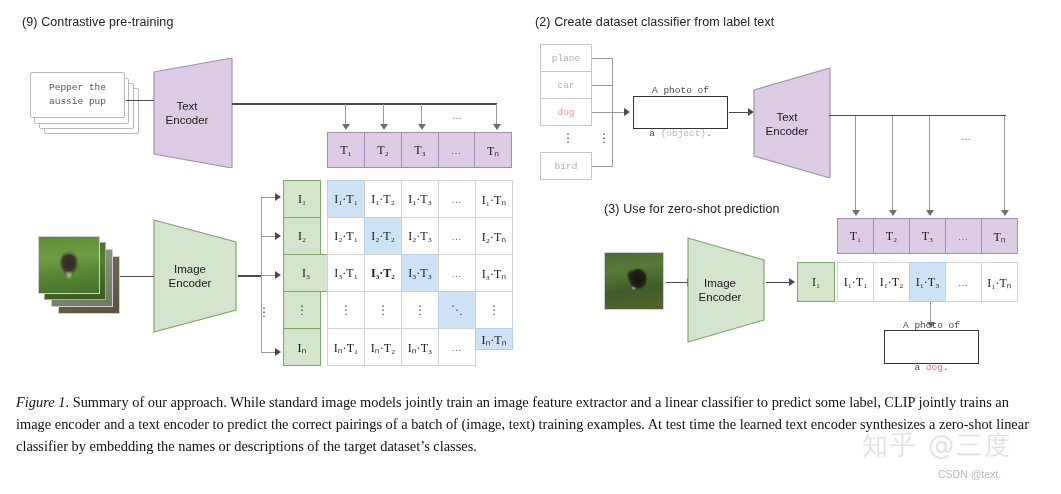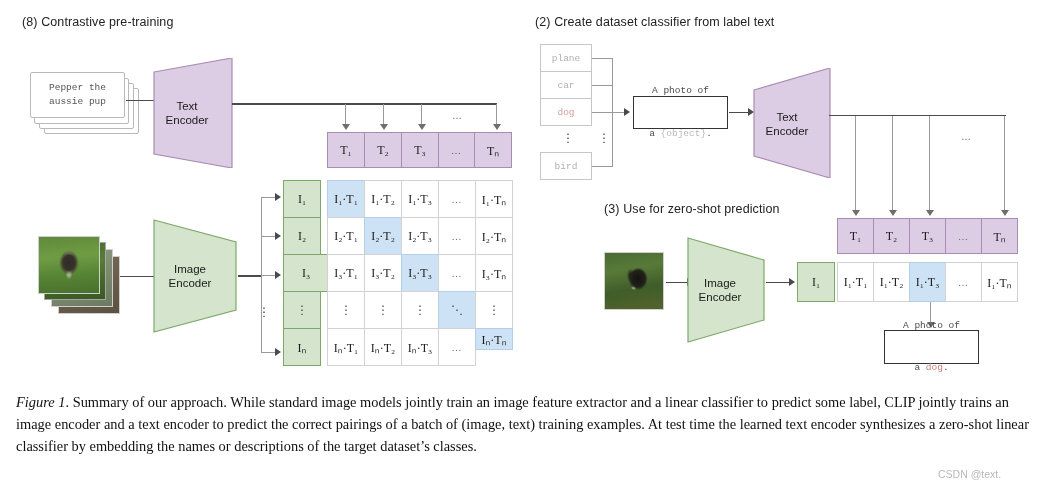--- a/index.html
+++ b/index.html
@@ -120,21 +120,21 @@
   .wm-csdn {
     position:absolute; left:938px; top:468px;
     font-size:10.5px; color:#b9b9b9; white-space:nowrap;
   }
 </style>
 </head>
 <body>
 
 <div class="stage">
 
-  <div class="sec-title abs" style="left:22px; top:15px;">(8) Contrastive pre-training</div>
+  <div class="sec-title abs" style="left:22px; top:15px;">(9) Contrastive pre-training</div>
   <div class="sec-title abs" style="left:535px; top:15px;">(2) Create dataset classifier from label text</div>
   <div class="sec-title abs" style="left:604px; top:202px;">(3) Use for zero-shot prediction</div>
 
   <div class="card-stack" style="left:30px; top:72px; width:112px; height:70px;">
     <div class="card" style="left:14px; top:16px; width:95px; height:46px;"></div>
     <div class="card" style="left:9px;  top:11px; width:95px; height:46px;"></div>
     <div class="card" style="left:4px;  top:6px;  width:95px; height:46px;"></div>
     <div class="card card-top" style="left:0px; top:0px; width:95px; height:46px;">Pepper the
 aussie pup</div>
   </div>
@@ -221,21 +221,21 @@
       </div>
       <div style="display: flex; margin-top: -1px;">
         <div class="cell m-cell" style="width: 38px; height: 38px; margin-left: 0px;">I₂·T₁</div>
         <div class="cell m-cell hl" style="width: 38px; height: 38px; margin-left: -1px;">I₂·T₂</div>
         <div class="cell m-cell" style="width: 38px; height: 38px; margin-left: -1px;">I₂·T₃</div>
         <div class="cell m-cell dots" style="width: 38px; height: 38px; margin-left: -1px;">…</div>
         <div class="cell m-cell" style="width: 38px; height: 38px; margin-left: -1px;">I₂·Tₙ</div>
       </div>
       <div style="display: flex; margin-top: -1px;">
         <div class="cell m-cell" style="width: 38px; height: 38px; margin-left: 0px;">I₃·T₁</div>
-        <div class="cell m-cell" style="width: 38px; height: 38px; margin-left: -1px;">I₃·T₂</div>
+        <div class="cell m-cell" style="width: 38px; height: 38px; margin-left: -1px; font-weight: bold;">I₃·T₂</div>
         <div class="cell m-cell hl" style="width: 38px; height: 38px; margin-left: -1px;">I₃·T₃</div>
         <div class="cell m-cell dots" style="width: 38px; height: 38px; margin-left: -1px;">…</div>
         <div class="cell m-cell" style="width: 38px; height: 38px; margin-left: -1px;">I₃·Tₙ</div>
       </div>
       <div style="display: flex; margin-top: -1px;">
         <div class="cell m-cell vdots" style="width: 38px; height: 38px; margin-left: 0px;">⋮</div>
         <div class="cell m-cell vdots" style="width: 38px; height: 38px; margin-left: -1px;">⋮</div>
         <div class="cell m-cell vdots" style="width: 38px; height: 38px; margin-left: -1px;">⋮</div>
         <div class="cell m-cell hl vdots" style="width: 38px; height: 38px; margin-left: -1px;">⋱</div>
         <div class="cell m-cell vdots" style="width: 38px; height: 38px; margin-left: -1px;">⋮</div>
@@ -337,14 +337,15 @@
     <div style="text-align:center;">
       <div>A photo of</div>
       <div><span>a </span><span class="dogword">dog</span><span>.</span></div>
     </div>
   </div>
 
   <div class="caption">
     <i>Figure 1</i><span>. Summary of our approach. While standard image models jointly train an image feature extractor and a linear classifier to predict some label, CLIP jointly trains an image encoder and a text encoder to predict the correct pairings of a batch of (image, text) training examples. At test time the learned text encoder synthesizes a zero-shot linear classifier by embedding the names or descriptions of the target dataset’s classes.</span>
   </div>
 
+  <div class="wm-zhihu">知乎 @三度</div>
   <div class="wm-csdn">CSDN @text.</div>
 </div>
 
 </body></html>

